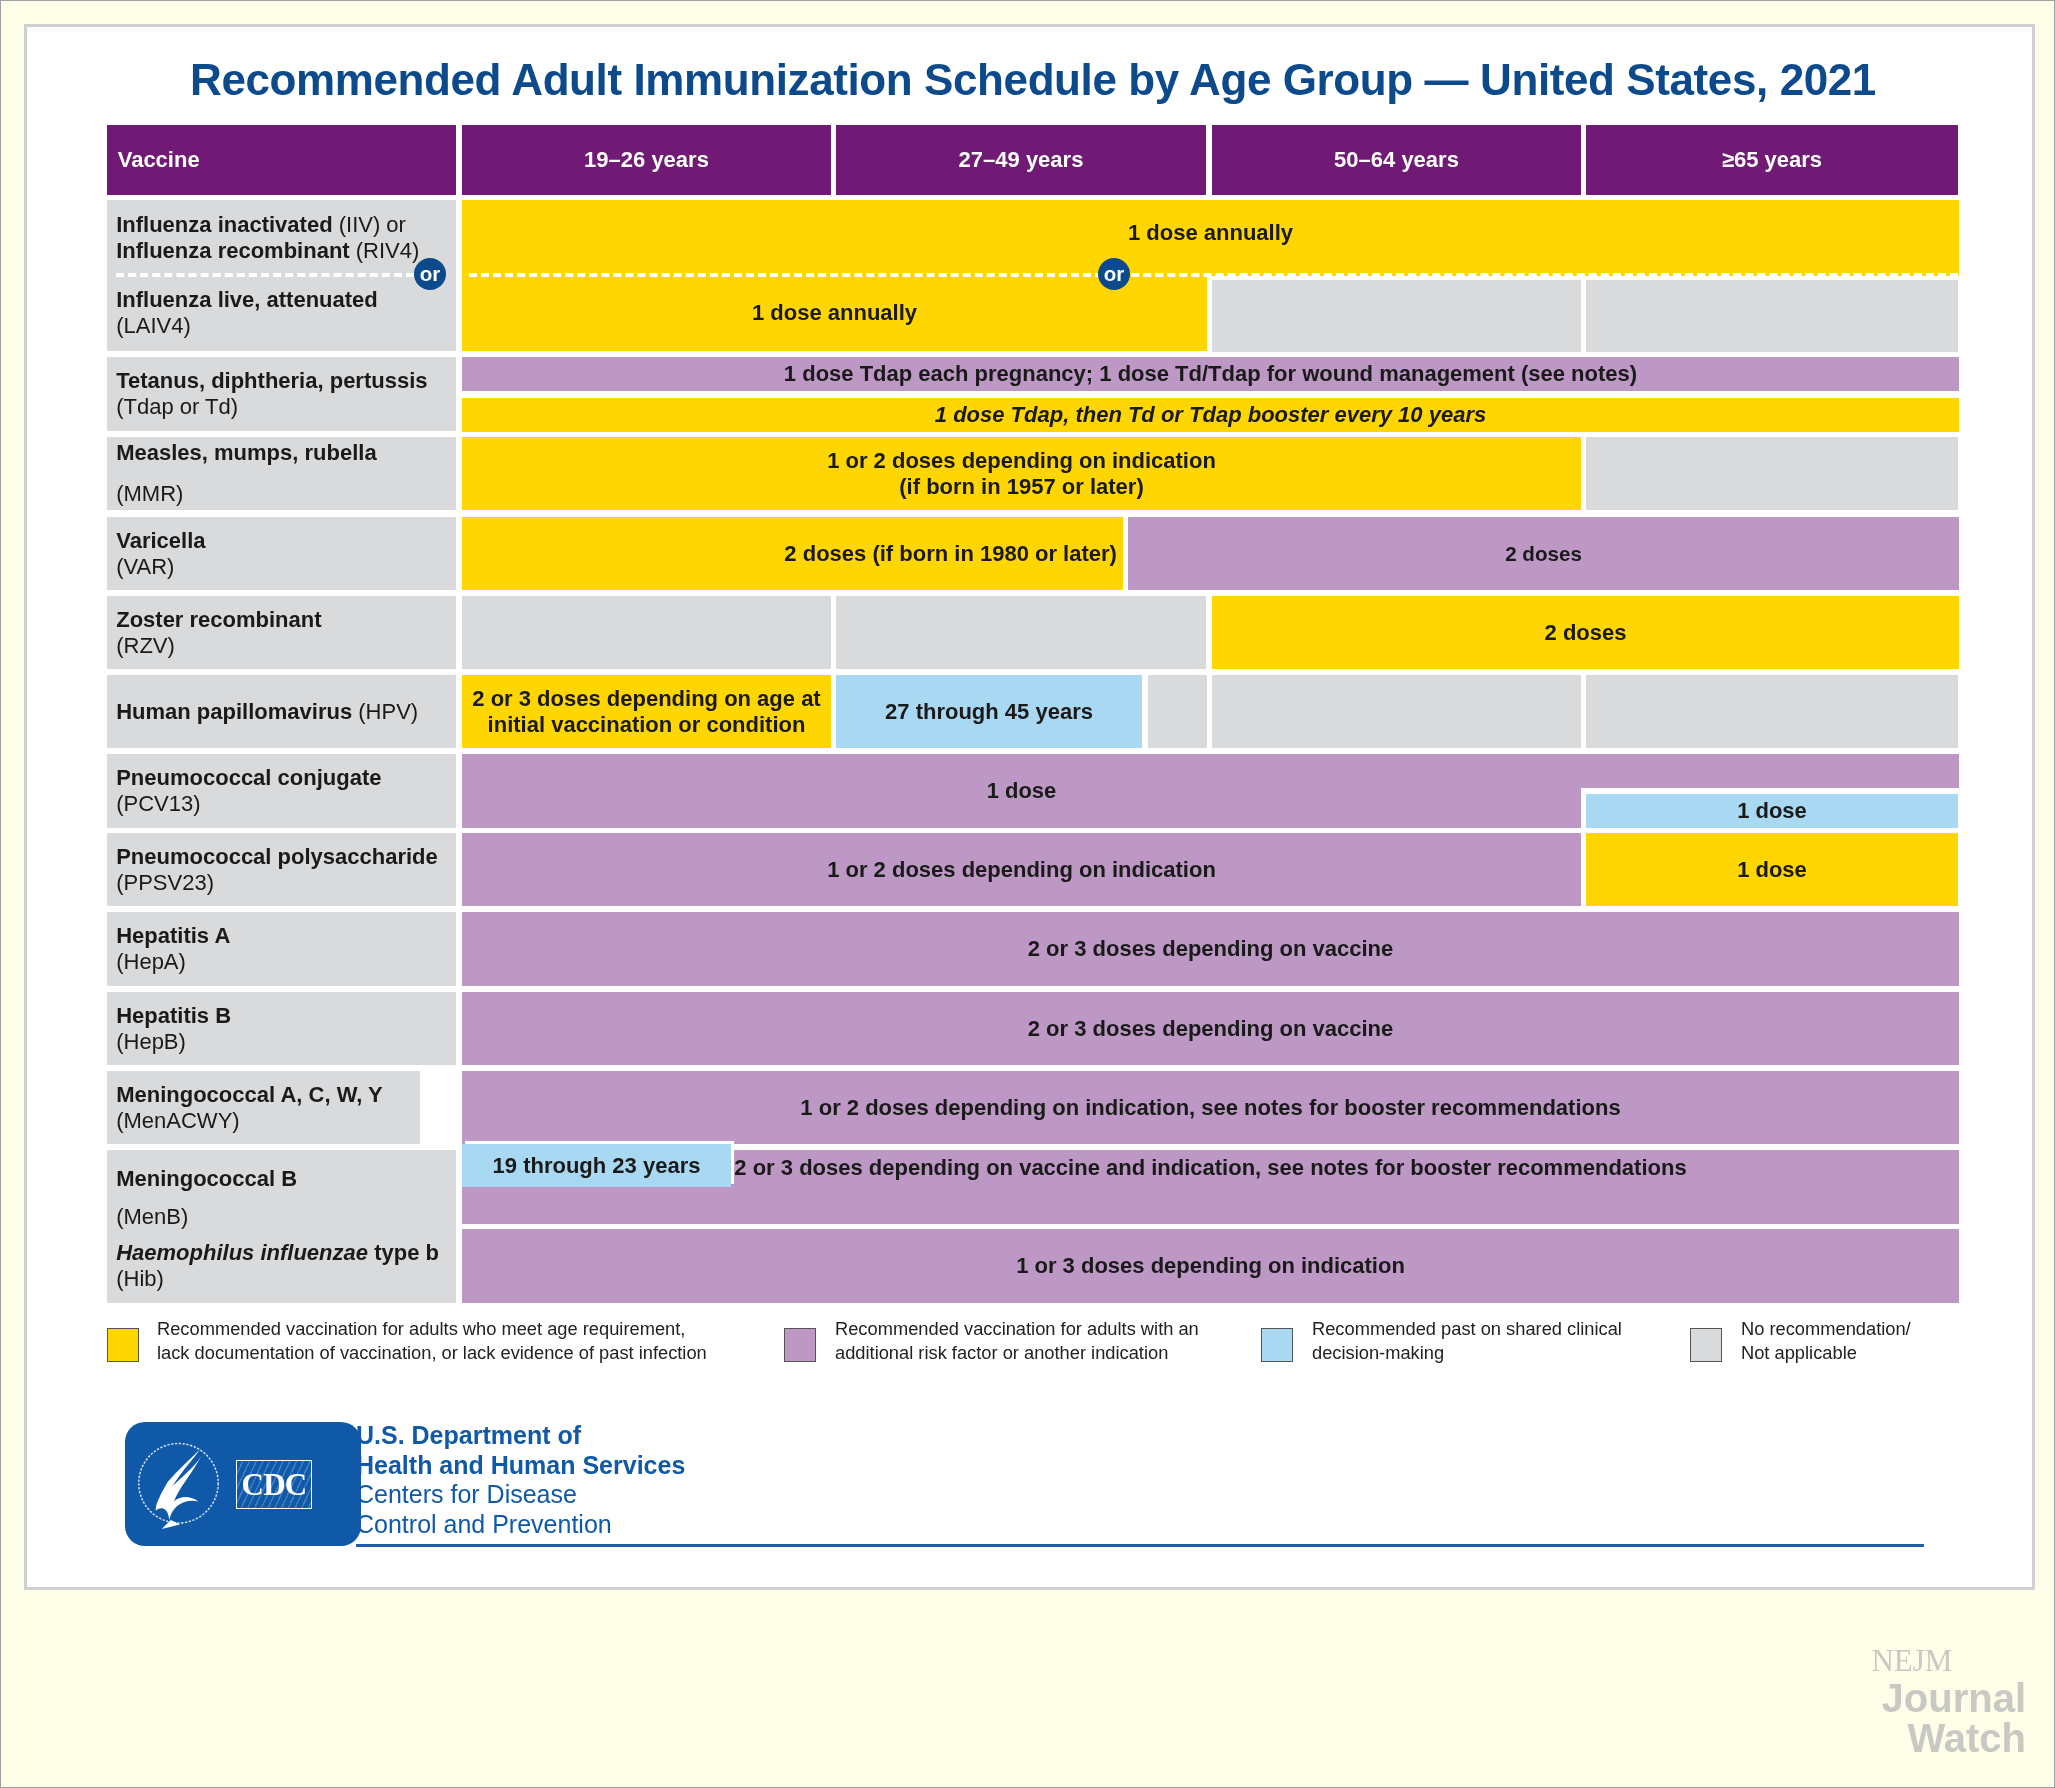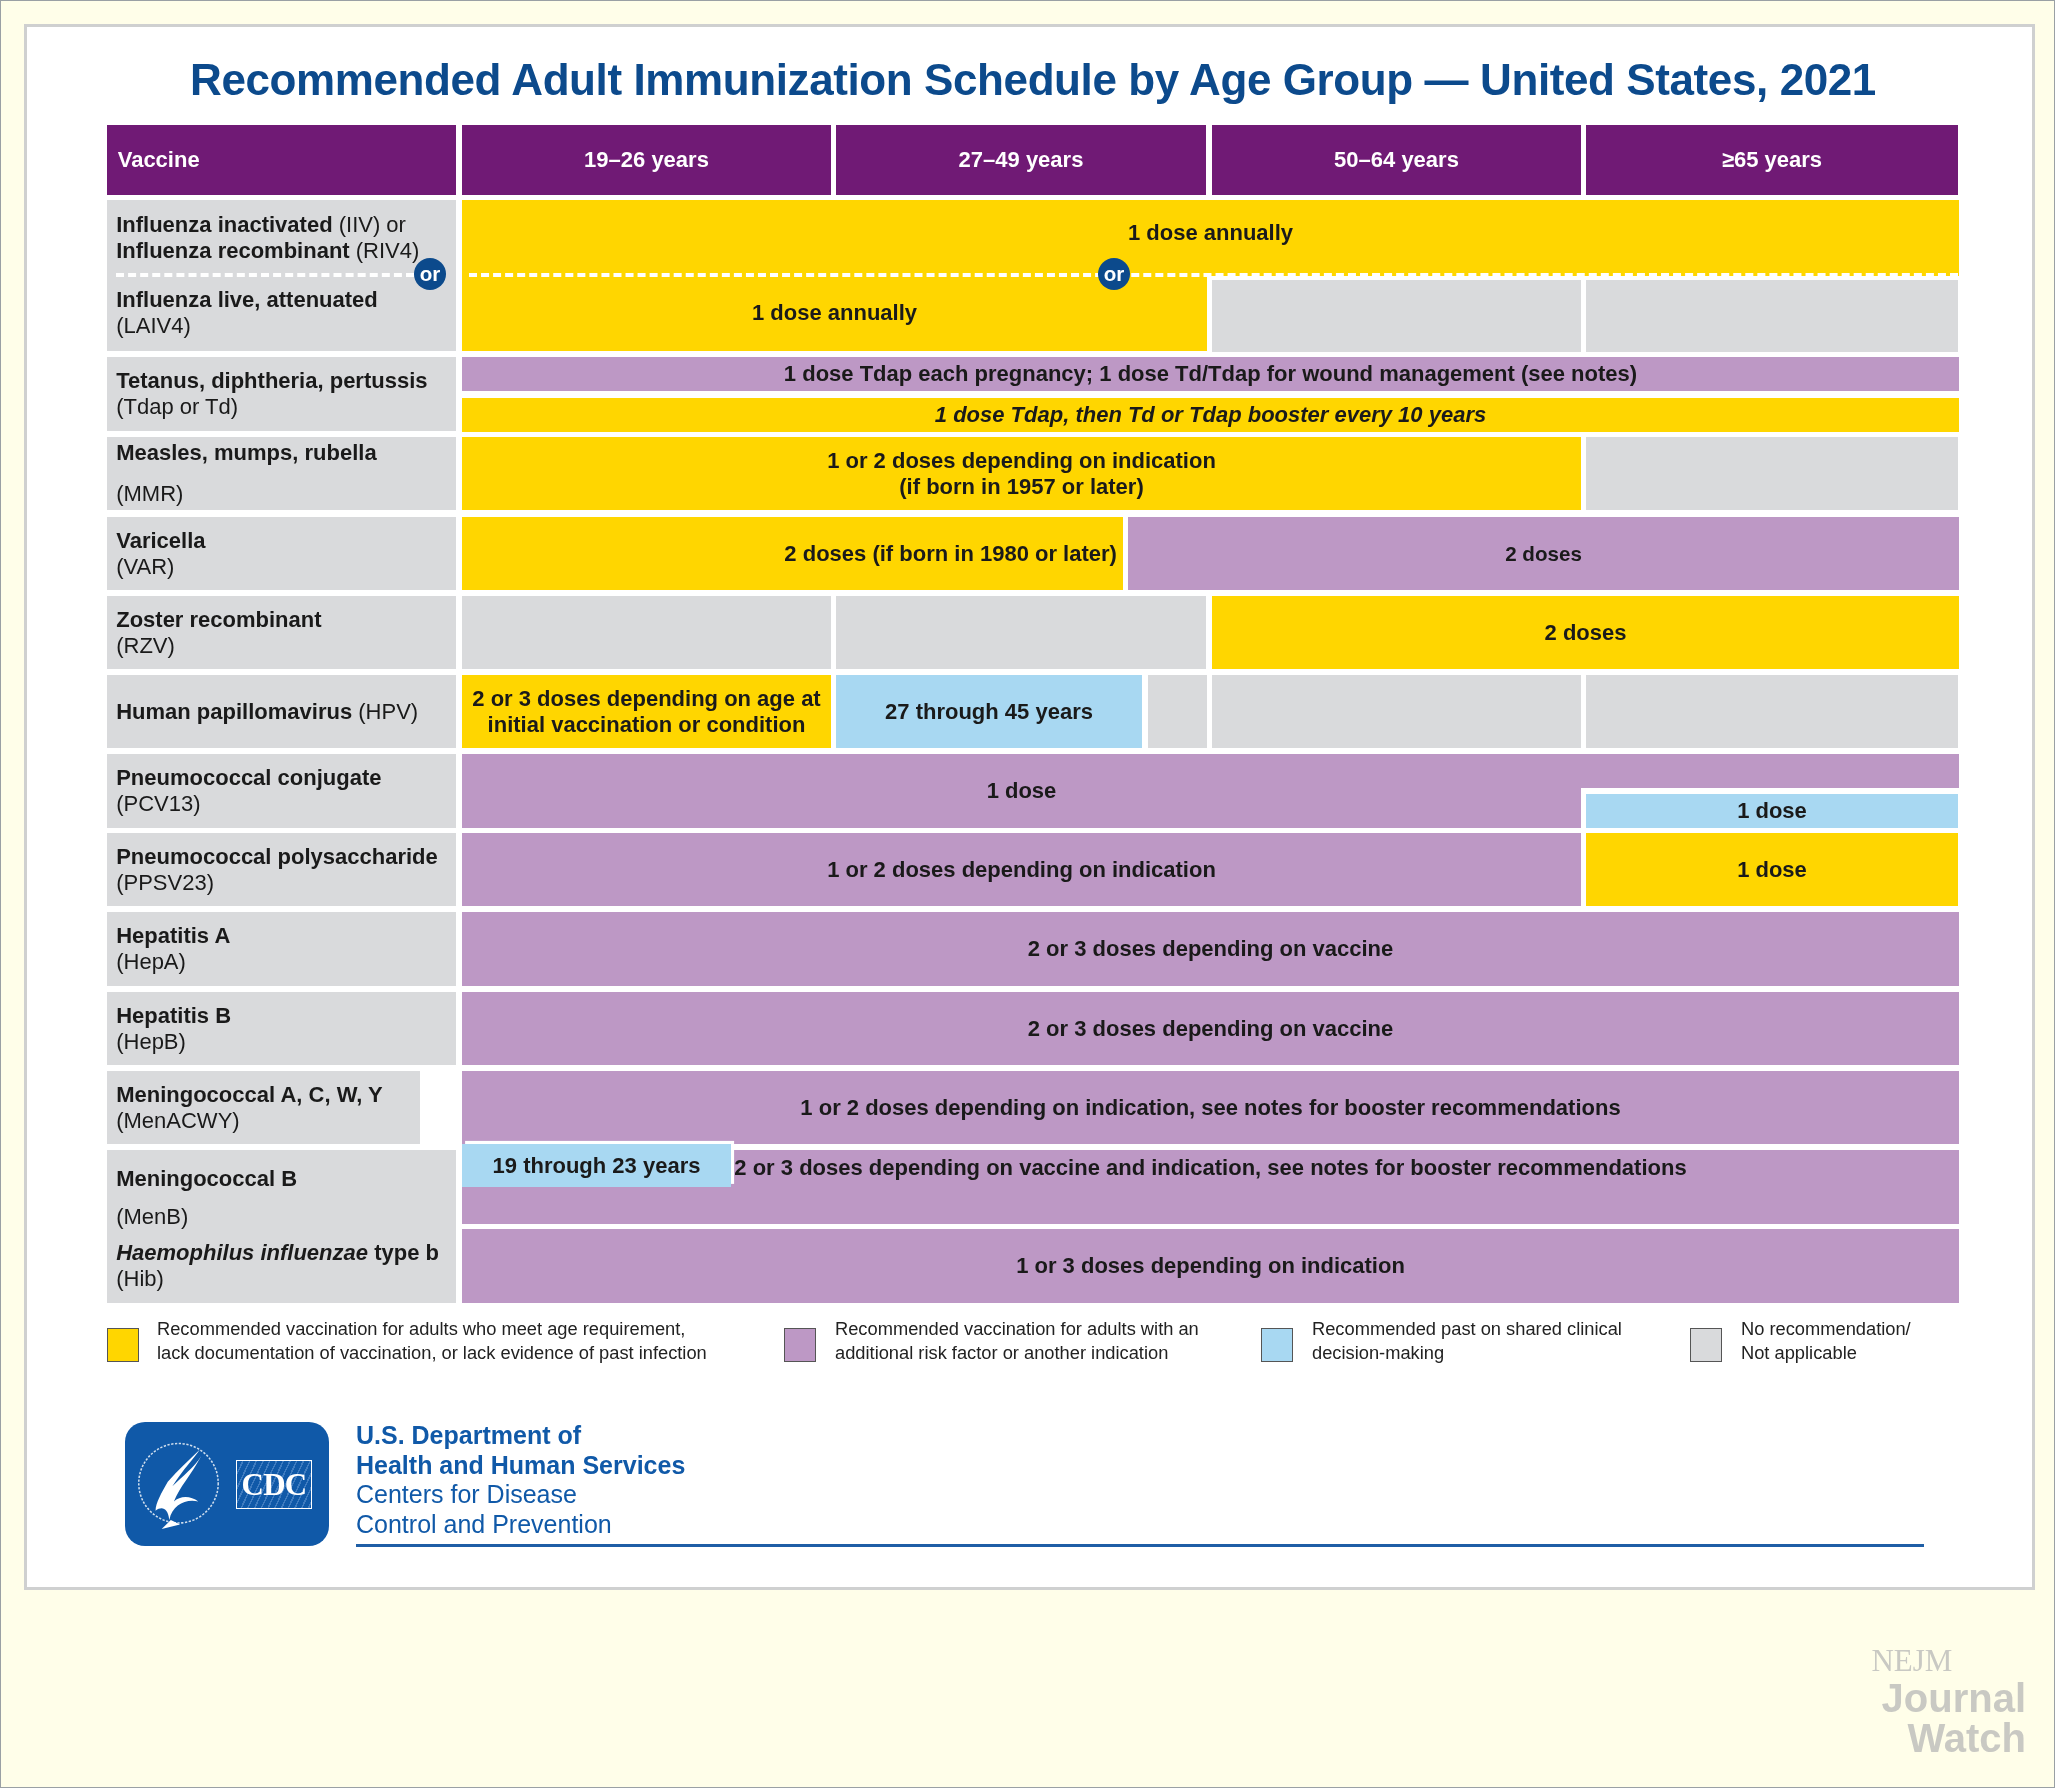--- a/index.html
+++ b/index.html
@@ -50,21 +50,21 @@
   }
   .legend-swatch {
     position:absolute; width:32px; height:34px; box-sizing:border-box;
     border:1.5px solid #555;
   }
   .legend-text {
     position:absolute; font-size:18.3px; line-height:24px; color:#222;
   }
   .logo-box {
     position:absolute; left:125px; top:1422px; width:204px; height:124px;
-    background:#1059a8; border-radius:20px;
+    background:#1059a8; border-radius:20px;padding-left:32px;
   }
   .hhs-text {
     position:absolute; left:356px; font-size:25px; color:#1059a8; line-height:30px; white-space:nowrap;
   }
   .hhs-text.bold { font-weight:bold; }
   .rule {
     position:absolute; left:356px; top:1544px; width:1568px; height:3.1px; background:#1f5ea6;
   }
   .wm {
     position:absolute; color:#c9c9c3; font-weight:bold; text-align:right;

